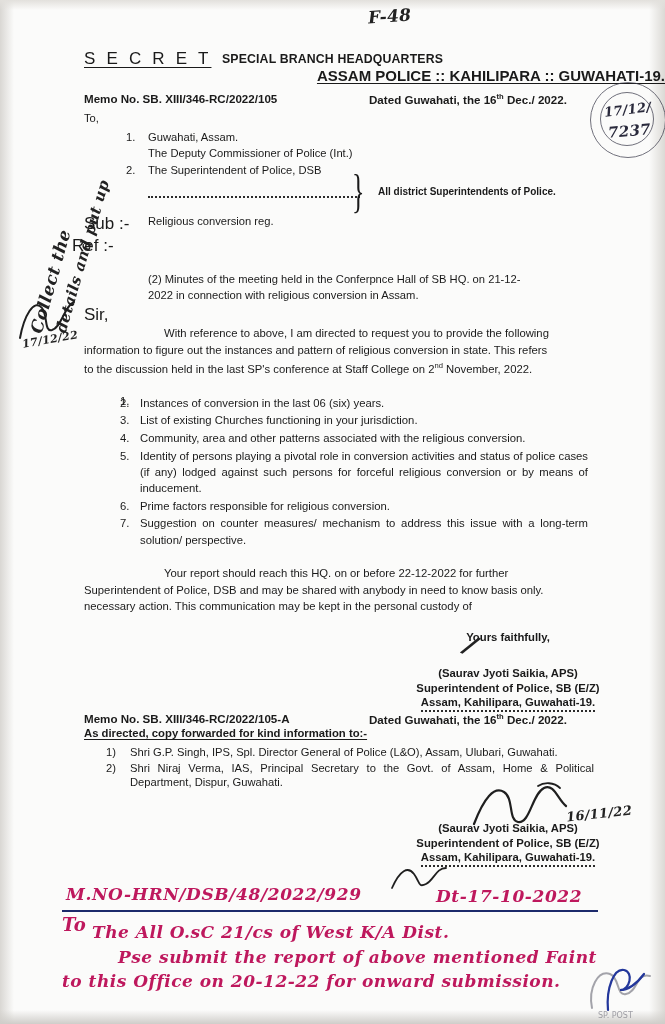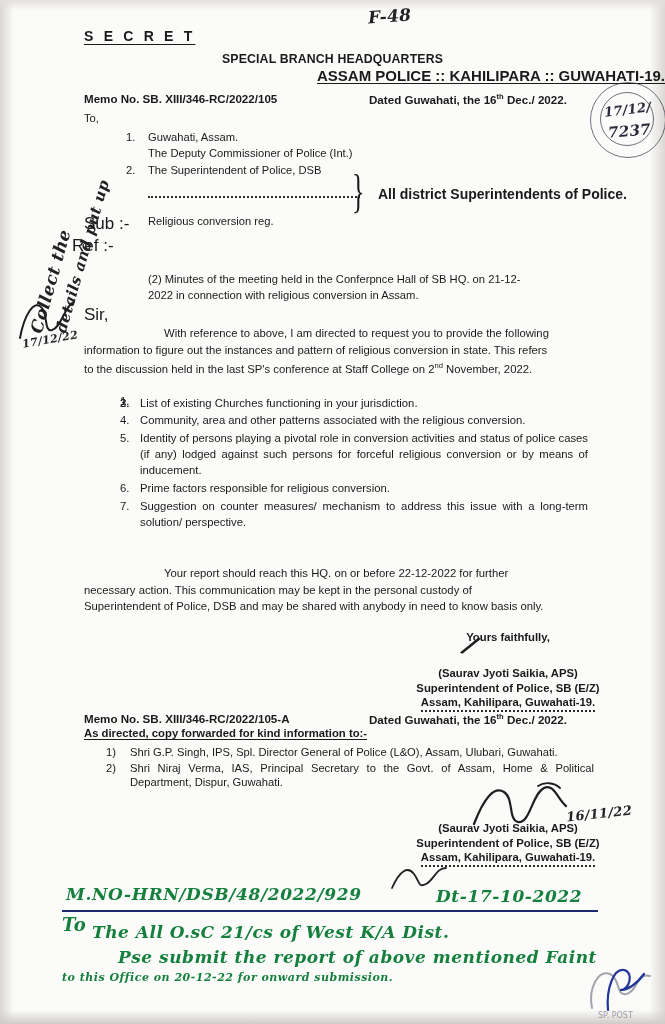--- a/index.html
+++ b/index.html
@@ -18,22 +18,22 @@
   .scan-shade-right{position:absolute;right:0;top:0;width:16px;height:100%;
      background:linear-gradient(to left,#dbd9d5,rgba(251,251,250,0));pointer-events:none;}
   .scan-shade-top{position:absolute;left:0;top:0;height:10px;width:100%;
      background:linear-gradient(to bottom,#e2e0dc,rgba(251,251,250,0));pointer-events:none;}
   .scan-shade-bot{position:absolute;left:0;bottom:0;height:14px;width:100%;
      background:linear-gradient(to top,#cfcdc9,rgba(251,251,250,0));pointer-events:none;}
 
   .print{color:#1a1a1a;}
 
   .secret{
-    position:absolute;left:84px;top:28px;
-    font-size:14px;font-weight:bold;letter-spacing:3.2px;
+    position:absolute;left:84px;top:49px;
+    font-size:17px;font-weight:normal;letter-spacing:3.2px;
     text-decoration:underline;text-underline-offset:3px;
   }
   .hdr1{
     position:absolute;left:0;right:0;top:52px;text-align:center;
     font-size:12.3px;font-weight:bold;letter-spacing:.15px;
   }
   .hdr2{
     position:absolute;left:0;right:0;top:67px;text-align:right;
     font-size:15px;font-weight:bold;text-decoration:underline;
     text-underline-offset:2px;
@@ -47,21 +47,21 @@
   .reclist{position:absolute;left:148px;top:130px;width:330px;font-size:11.2px;line-height:15.5px;}
   .reclist .num{position:absolute;left:-22px;}
   .recitem{position:relative;margin-bottom:2px;}
 
   .dots{position:absolute;left:148px;top:195px;width:212px;
         border-bottom:2px dotted #2b2b2b;height:1px;}
 
   .brace{position:absolute;left:352px;top:168px;font-size:47px;
          font-weight:300;line-height:47px;font-family:"Liberation Serif",serif;
          transform:scaleX(.55);transform-origin:left top;}
-  .allsp{position:absolute;left:378px;top:186px;font-size:14px;font-weight:bold;white-space:nowrap;}
+  .allsp{position:absolute;left:378px;top:186px;font-size:10px;font-weight:bold;white-space:nowrap;}
 
   .lbl{position:absolute;font-size:17px;}
   .fld{position:absolute;font-size:11.2px;line-height:15.5px;}
 
   .body-para{position:absolute;font-size:11.3px;line-height:16.5px;text-align:justify;}
 
   .olist{position:absolute;left:120px;top:393px;width:468px;font-size:11.3px;line-height:16.2px;}
   .olist .li{position:relative;padding-left:20px;margin-bottom:1.5px;text-align:justify;}
   .olist .li .n{position:absolute;left:0;top:0;}
 
@@ -75,21 +75,21 @@
      text-decoration:underline;text-underline-offset:2px;}
 
   .cclist{position:absolute;left:104px;top:745px;width:490px;font-size:11.2px;line-height:14.6px;}
   .cclist .li{position:relative;padding-left:26px;margin-bottom:1px;text-align:justify;}
   .cclist .li .n{position:absolute;left:2px;top:0;}
 
   
   .hw{position:absolute;font-family:"DejaVu Serif",serif;color:#1c1c5e;
       font-style:italic;font-weight:600;letter-spacing:.3px;}
   .hw-dark{color:#222;}
-  .hw-blue{color:#15803d;font-style:italic;}
+  .hw-blue{color:#be185d;font-style:italic;}
 
   .rule{position:absolute;background:#1c2a6b;height:1.6px;}
 
   .stamp{
     position:absolute;border:1.6px solid #3a3a4a;border-radius:50%;
     color:#3a3a4a;opacity:.72;
   }
   .stamp-inner{position:absolute;border:1.3px solid #3a3a4a;border-radius:50%;}
 
   .rot-note{transform-origin:left top;}
@@ -146,32 +146,32 @@
   <div class="lbl print" style="left:84px;top:305px;">Sir,</div>
 
   <div class="body-para print" style="left:84px;top:325px;width:502px;">
     <div style="text-indent:80px;">With reference to above, I am directed to request you to provide the following</div>
     <div>information to figure out the instances and pattern of religious conversion in state. This refers</div>
     <div><span>to the discussion held in the last SP's conference at Staff College on 2</span><sup style="font-size:7.6px">nd</sup><span> November, 2022.</span></div>
   </div>
 
   <div class="olist print">
     <div class="li"><span class="n">1.</span></div>
-    <div class="li"><span class="n">2.</span></div>
+    <div class="li"><span class="n">2.</span><span>Instances of conversion in the last 06 (six) years.</span></div>
     <div class="li"><span class="n">3.</span><span>List of existing Churches functioning in your jurisdiction.</span></div>
     <div class="li"><span class="n">4.</span><span>Community, area and other patterns associated with the religious conversion.</span></div>
     <div class="li"><span class="n">5.</span><span>Identity of persons playing a pivotal role in conversion activities and status of police cases (if any) lodged against such persons for forceful religious conversion or by means of inducement.</span></div>
     <div class="li"><span class="n">6.</span><span>Prime factors responsible for religious conversion.</span></div>
     <div class="li"><span class="n">7.</span><span>Suggestion on counter measures/ mechanism to address this issue with a long-term solution/ perspective.</span></div>
   </div>
 
   <div class="body-para print" style="left:84px;top:565px;width:502px;">
     <div style="text-indent:80px;">Your report should reach this HQ. on or before 22-12-2022 for further</div>
+    <div>Superintendent of Police, DSB and may be shared with anybody in need to know basis only.</div>
     <div>necessary action. This communication may be kept in the personal custody of</div>
-    <div>Superintendent of Police, DSB and may be shared with anybody in need to know basis only.</div>
   </div>
 
   <div class="signblk print" style="left:418px;top:630px;width:180px;">Yours faithfully,</div>
   <div class="signblk print" style="left:398px;top:666px;width:220px;">
     <div>(Saurav Jyoti Saikia, APS)</div>
     <div>Superintendent of Police, SB (E/Z)</div>
     <div class="ul-dots">Assam, Kahilipara, Guwahati-19.</div>
   </div>
 
   <div class="hw hw-dark" style="left:466px;top:630px;font-size:26px;transform:rotate(24deg);">/</div>
@@ -226,19 +226,19 @@
     <text x="18" y="56" font-size="8" fill="#3a3a4a" font-family="DejaVu Sans, sans-serif">SP. POST</text>
   </svg>
 
   <div class="hw hw-blue" style="left:66px;top:884px;font-size:17px;letter-spacing:.6px;">M.NO-HRN/DSB/48/2022/929</div>
   <div class="hw hw-blue" style="left:436px;top:886px;font-size:17px;letter-spacing:.6px;">Dt-17-10-2022</div>
   <div class="rule" style="left:62px;top:910px;width:536px;"></div>
 
   <div class="hw hw-blue" style="left:62px;top:914px;font-size:18px;">To</div>
   <div class="hw hw-blue" style="left:92px;top:922px;font-size:17px;letter-spacing:.5px;">The All O.sC  21/cs  of  West K/A  Dist.</div>
   <div class="hw hw-blue" style="left:118px;top:947px;font-size:17px;letter-spacing:.5px;">Pse submit the report of above mentioned Faint</div>
-  <div class="hw hw-blue" style="left:62px;top:971px;font-size:11px;letter-spacing:.5px;">to this Office on  20-12-22  for onward submission.</div>
+  <div class="hw hw-blue" style="left:62px;top:971px;font-size:17px;letter-spacing:.5px;">to this Office on  20-12-22  for onward submission.</div>
 
   <svg style="position:absolute;left:600px;top:960px;" width="56" height="56" viewBox="0 0 56 56">
     <path d="M8 50 C6 28, 14 8, 24 10 C34 12, 30 30, 20 30 C30 30, 38 22, 44 14" stroke="#23379b" stroke-width="2.2" fill="none" stroke-linecap="round"></path>
   </svg>
 
 </div>
 
 </body></html>

